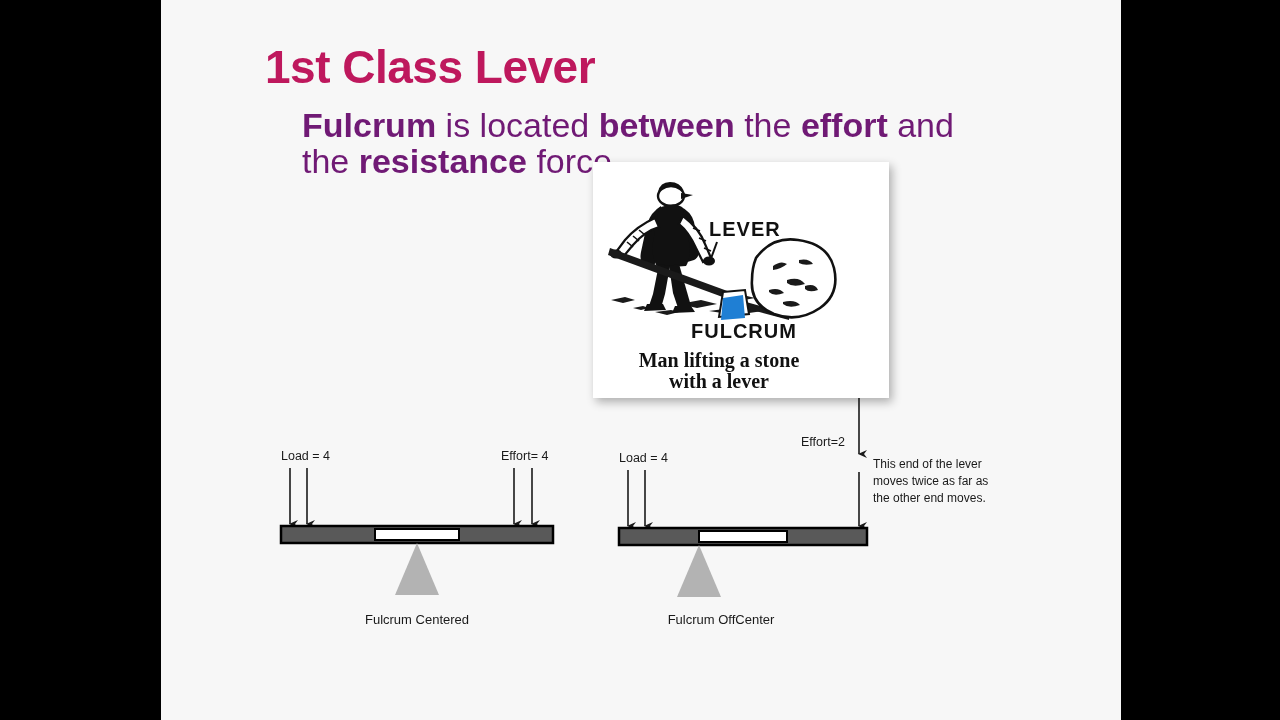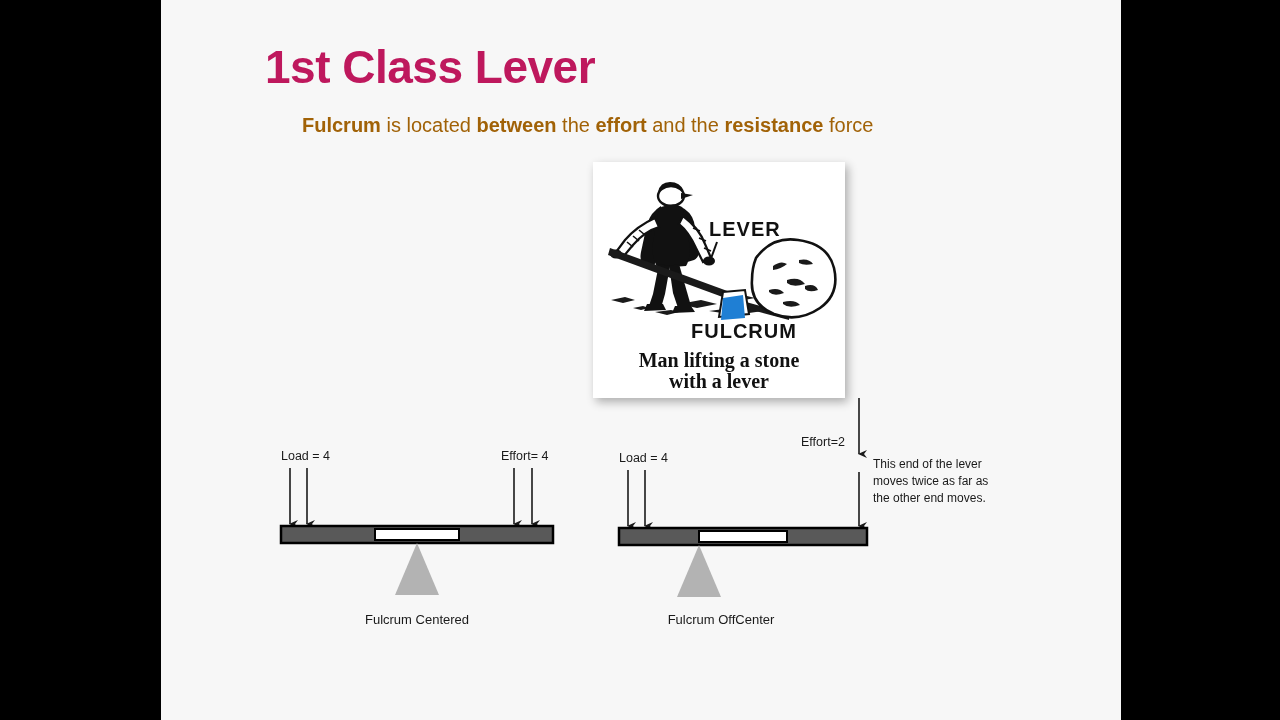--- a/index.html
+++ b/index.html
@@ -53,33 +53,33 @@
     white-space: nowrap;
   }
 
   
   .slide-subtitle {
     position: absolute;
     left: 141px;
     top: 107px;
     width: 690px;
     font-family: "Liberation Sans", sans-serif;
-    font-size: 20px;
+    font-size: 34px;
     font-weight: normal;
-    color: #a16207;
+    color: #701a75;
     line-height: 36px;
   }
   .slide-subtitle b { font-weight: bold; }
 
   
   #illustration {
     position: absolute;
     left: 432px;
     top: 162px;
-    width: 252px;
+    width: 296px;
     height: 236px;
     background: #ffffff;
     box-shadow: 3px 4px 9px rgba(0,0,0,0.30);
   }
   #illustration svg { display: block; }
 
   
   .lever-diagram {
     position: absolute;
   }

